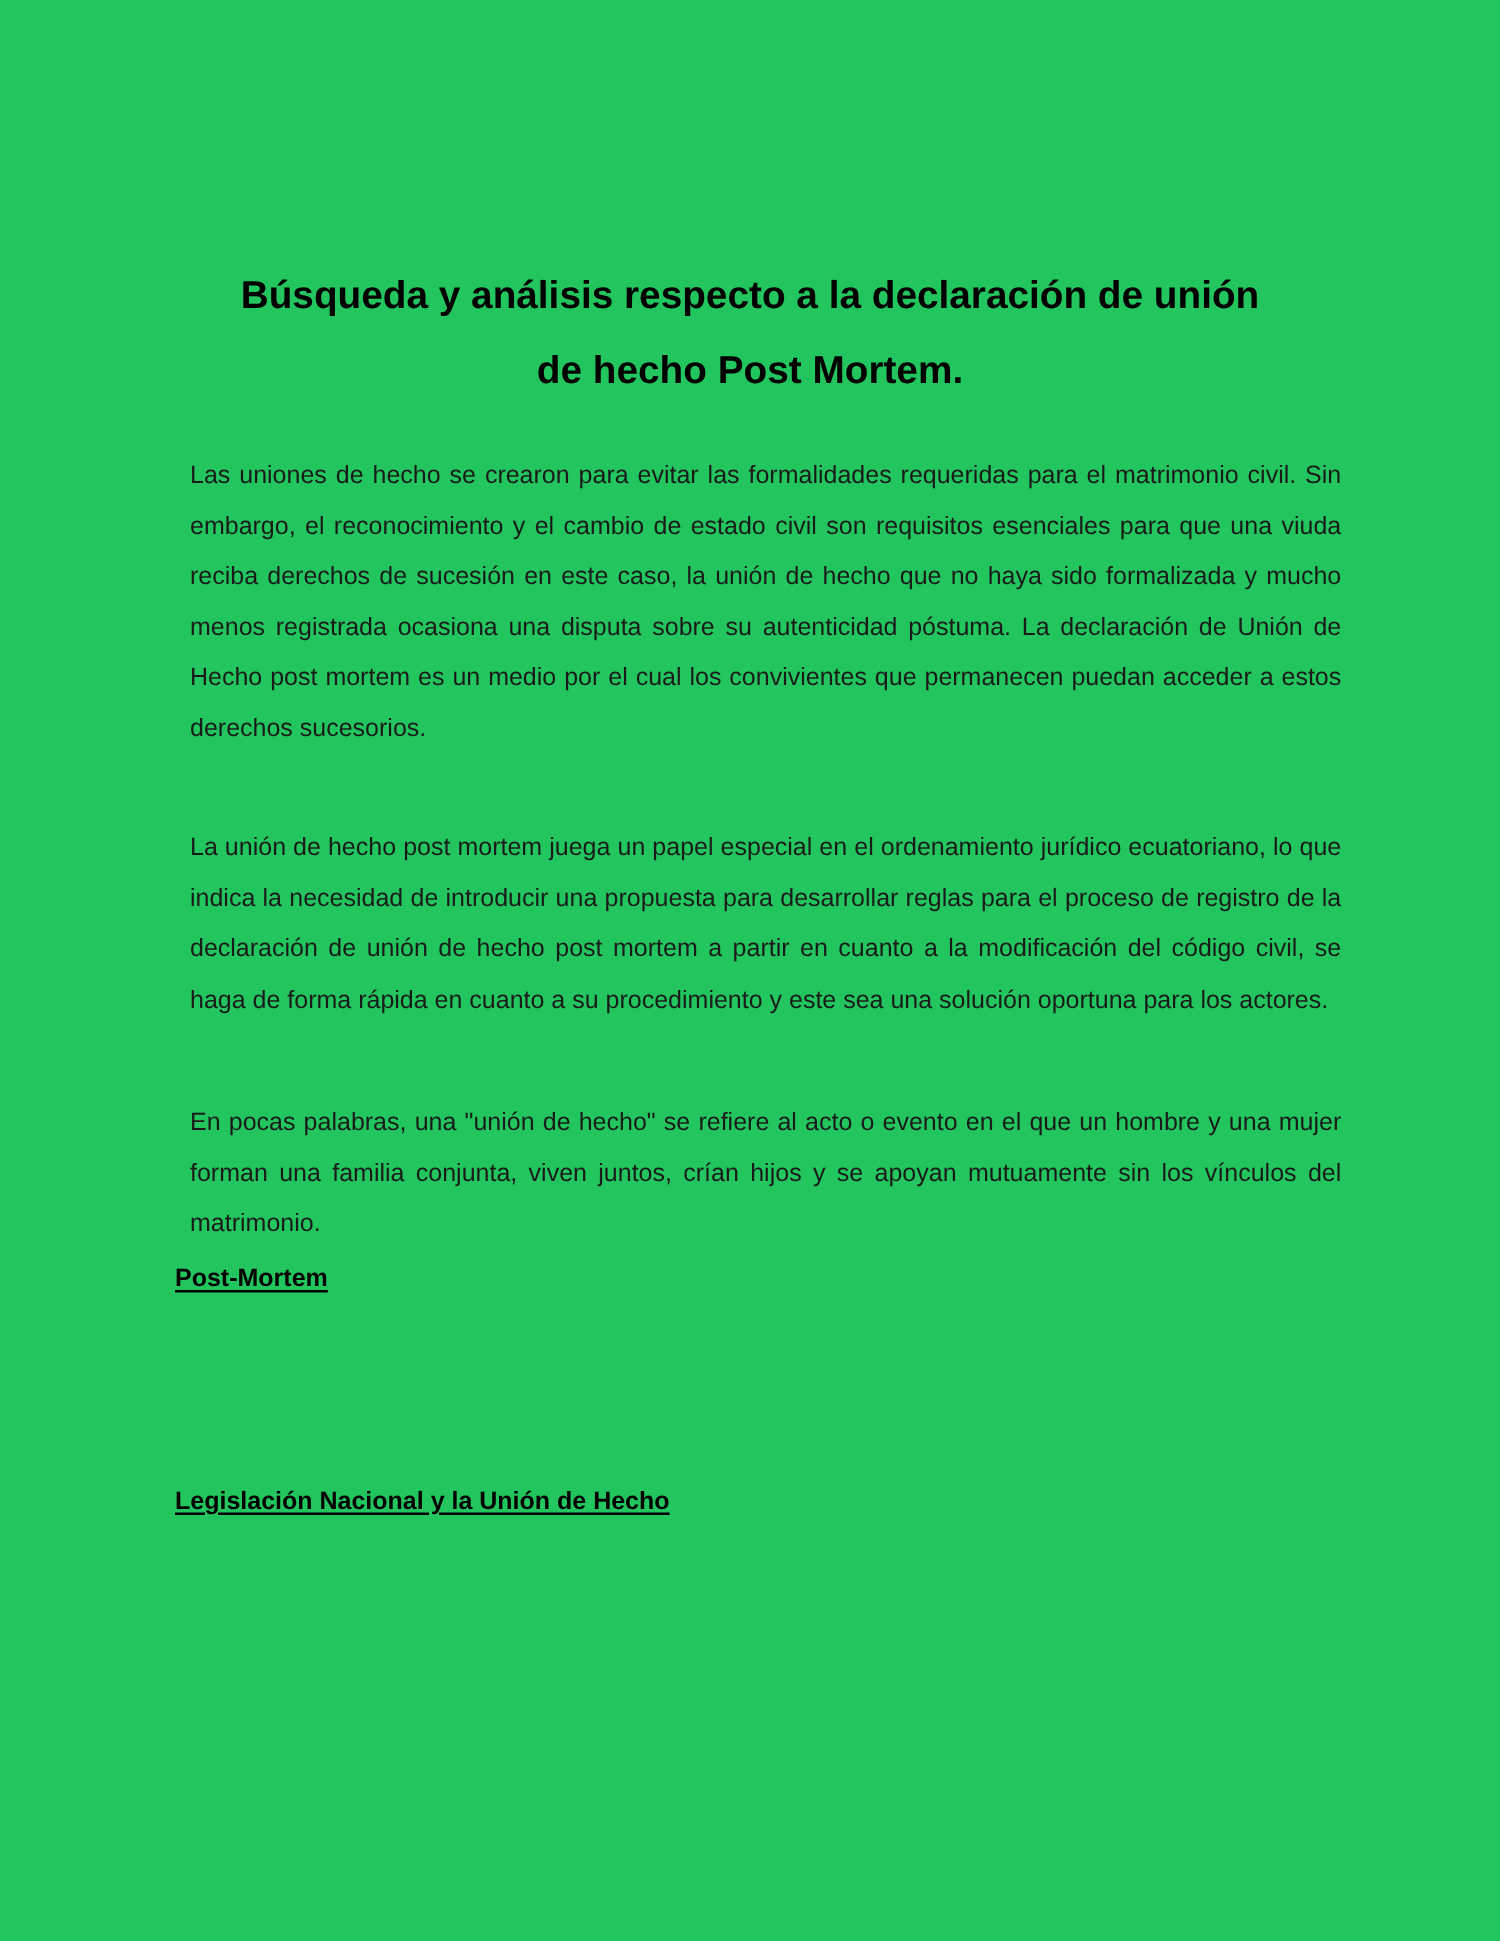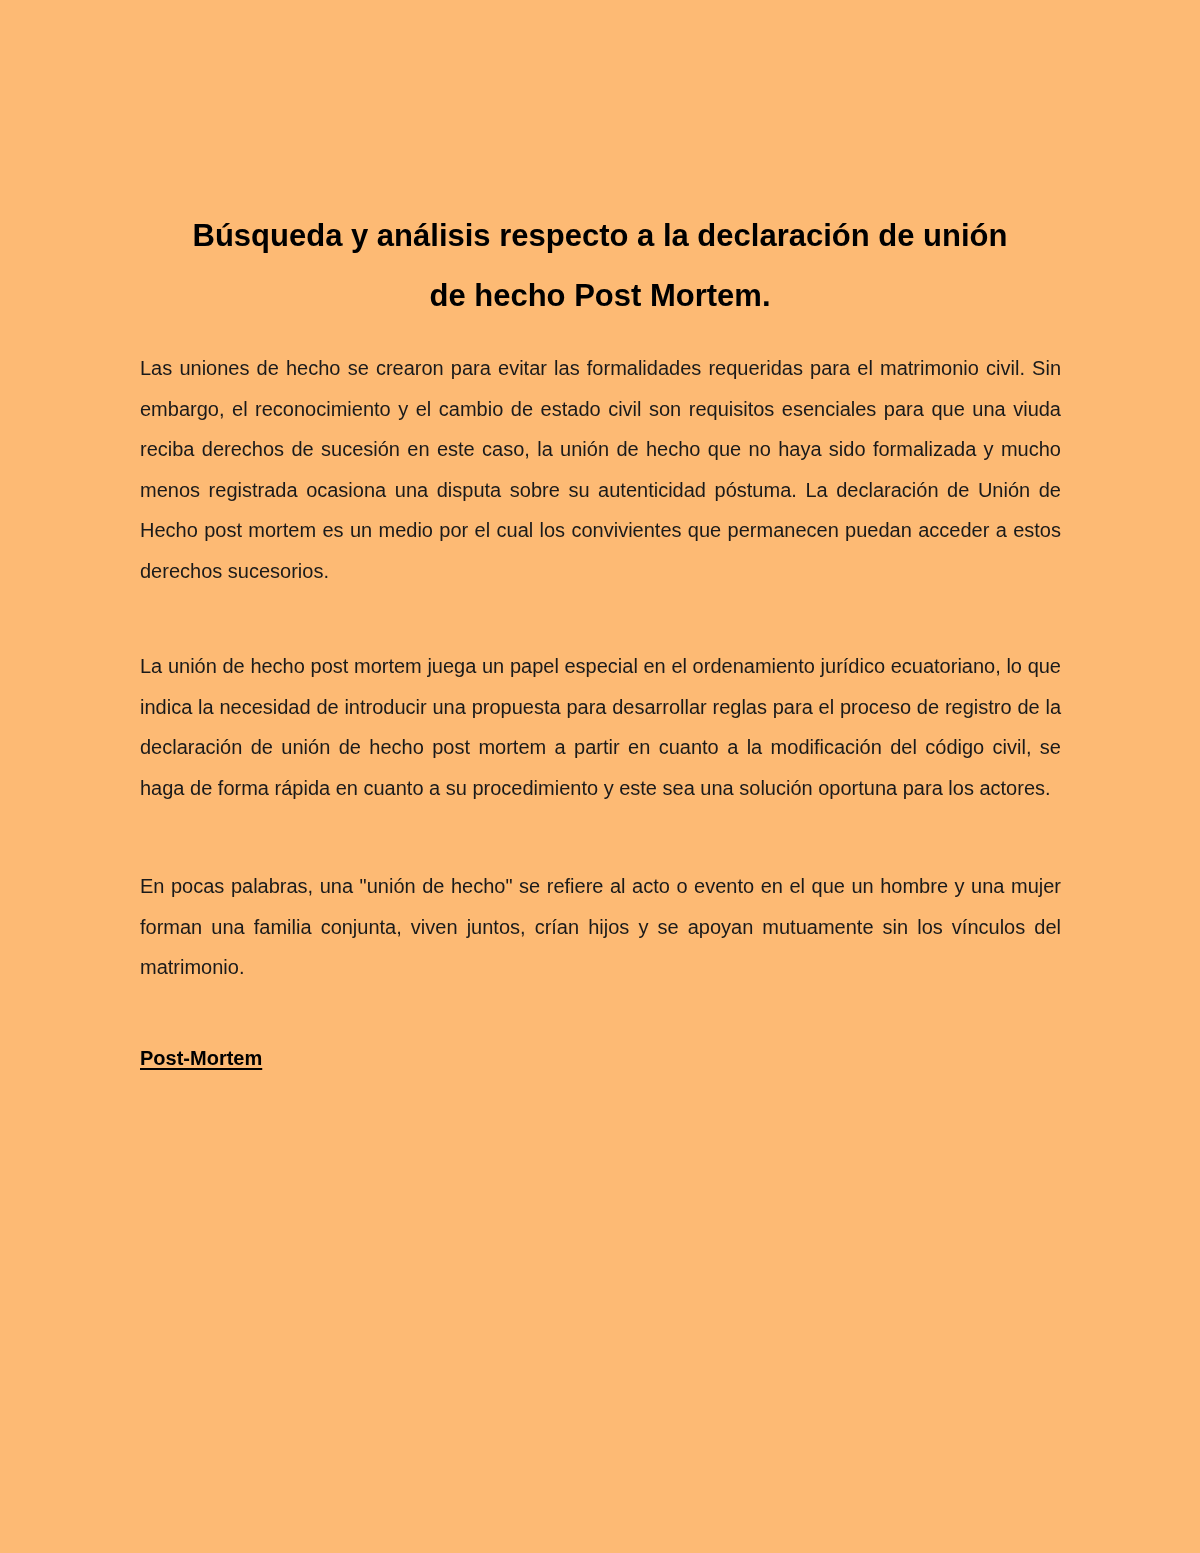--- a/index.html
+++ b/index.html
@@ -1,26 +1,26 @@
 <!DOCTYPE html>
 <html><head>
 <meta charset="utf-8">
 <style>
   html, body { margin:0; padding:0; background:#ffffff; }
   body { width:1200px; height:1553px; position:relative; overflow:hidden; }
-  .page { position:absolute; left:0; top:0; width:1200px; height:1553px; background:#fdba74; }
+  .page { position:absolute; left:0; top:0; width:1200px; height:1553px; background:#22c55e; }
   .title {
     position:absolute; left:0; width:1200px; text-align:center;
     font-family:"Liberation Sans", sans-serif; font-weight:bold;
     font-size:31px; color:#000; line-height:60px; top:206px; margin:0;
   }
   .body {
     position:absolute; left:140px; width:921px;
     font-family:"Liberation Sans", sans-serif; font-size:20px; color:#1a1a1a;
-    line-height:40.6px; text-align:justify; margin:0;
+    line-height:40.6px; text-align:justify; margin:12px;
   }
   .heading {
     position:absolute; left:140px;
     font-family:"Liberation Sans", sans-serif; font-size:20px; font-weight:bold;
     color:#000; text-decoration:underline; text-decoration-thickness:2px;
     text-underline-offset:3px; line-height:40px; margin:0;
   }
 </style>
 </head>
 <body>
@@ -28,18 +28,19 @@
 <div class="page">
 
   <h1 class="title" style="padding:0 185px; box-sizing:border-box;">Búsqueda y análisis respecto a la declaración de unión de hecho Post Mortem.</h1>
 
   <p class="body" style="top:348px;">Las uniones de hecho se crearon para evitar las formalidades requeridas para el matrimonio civil. Sin embargo, el reconocimiento y el cambio de estado civil son requisitos esenciales para que una viuda reciba derechos de sucesión en este caso, la unión de hecho que no haya sido formalizada y mucho menos registrada ocasiona una disputa sobre su autenticidad póstuma. La declaración de Unión de Hecho post mortem es un medio por el cual los convivientes que permanecen puedan acceder a estos derechos sucesorios.</p>
 
   <p class="body" style="top:646px;">La unión de hecho post mortem juega un papel especial en el ordenamiento jurídico ecuatoriano, lo que indica la necesidad de introducir una propuesta para desarrollar reglas para el proceso de registro de la declaración de unión de hecho post mortem a partir en cuanto a la modificación del código civil, se haga de forma rápida en cuanto a su procedimiento y este sea una solución oportuna para los actores.</p>
 
   <p class="body" style="top:866px;">En pocas palabras, una "unión de hecho" se refiere al acto o evento en el que un hombre y una mujer forman una familia conjunta, viven juntos, crían hijos y se apoyan mutuamente sin los vínculos del matrimonio.</p>
 
-  <h2 class="heading" style="top:1038px;">Post-Mortem</h2>
+  <h2 class="heading" style="top:1003px;">Post-Mortem</h2>
 
 
+  <h2 class="heading" style="top:1181px;">Legislación Nacional y la Unión de Hecho</h2>
 
 
 </div>
 
 </body></html>

